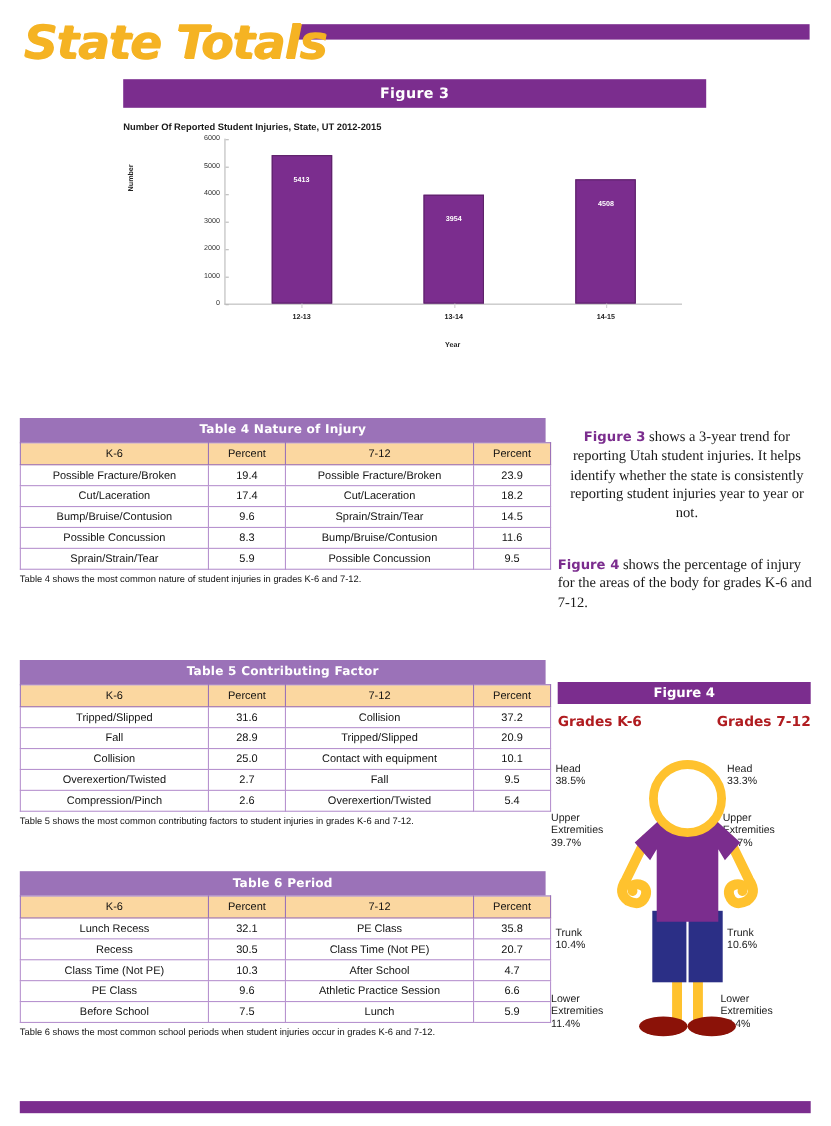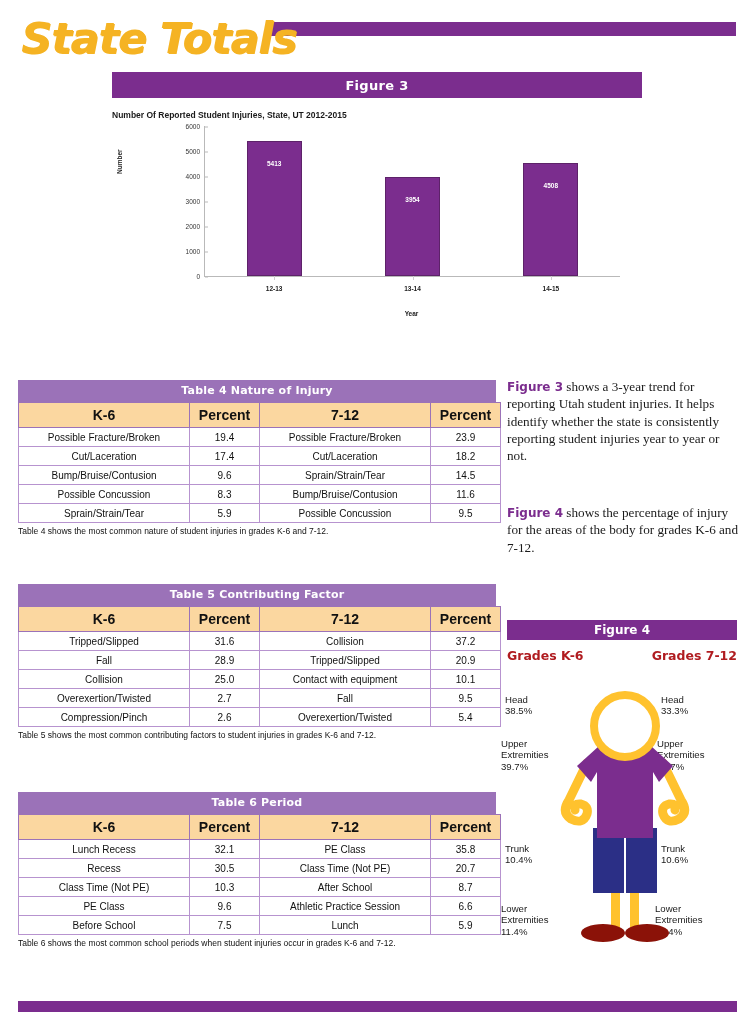--- a/index.html
+++ b/index.html
@@ -67,21 +67,21 @@
   }
   
   .tbl{position:absolute;width:478px;left:18px;border-collapse:collapse;}
   .tbl-title{
     background:#9B72B8;color:#ffffff;font-family:"DejaVu Sans", sans-serif;
     font-size:11px;font-weight:bold;text-align:center;padding:4px 0 5px;
     letter-spacing:.2px;
   }
   table.data{border-collapse:collapse;width:478px;table-layout:fixed;}
   table.data th{
-    background:#FBD7A0;border:1px solid #9B72B8;font-size:14px;font-weight:bold;
+    background:#FBD7A0;border:1px solid #9B72B8;font-size:10px;font-weight:normal;
     color:#111;padding:4px 0;text-align:center;
   }
   table.data td{
     border:1px solid #B793CF;font-size:10px;color:#111;padding:3.5px 0;
     text-align:center;background:#ffffff;
   }
   .col-a{width:170px;} .col-p{width:69px;} .col-b{width:170px;} .col-p2{width:69px;}
   .tbl-note{font-size:8.5px;color:#111;padding-top:3px;}
   
   .side-text{
@@ -179,21 +179,21 @@
           <td>Sprain/Strain/Tear</td>
           <td>5.9</td>
           <td>Possible Concussion</td>
           <td>9.5</td>
         </tr>
       </tbody>
   </table>
   <div class="tbl-note">Table 4 shows the most common nature of student injuries in grades K-6 and 7-12.</div>
 </div>
 
-<div class="tbl" style="top:584px;">
+<div class="tbl" style="top:600px;">
   <div class="tbl-title">Table 5 Contributing Factor</div>
   <table class="data">
     <thead>
         <tr>
       <th class="col-a">K-6</th>
       <th class="col-p">Percent</th>
       <th class="col-b">7-12</th>
       <th class="col-p2">Percent</th>
     </tr>
       </thead>
@@ -254,40 +254,40 @@
         <tr>
           <td>Recess</td>
           <td>30.5</td>
           <td>Class Time (Not PE)</td>
           <td>20.7</td>
         </tr>
         <tr>
           <td>Class Time (Not PE)</td>
           <td>10.3</td>
           <td>After School</td>
-          <td>8.7</td>
+          <td>4.7</td>
         </tr>
         <tr>
           <td>PE Class</td>
           <td>9.6</td>
           <td>Athletic Practice Session</td>
           <td>6.6</td>
         </tr>
         <tr>
           <td>Before School</td>
           <td>7.5</td>
           <td>Lunch</td>
           <td>5.9</td>
         </tr>
       </tbody>
   </table>
   <div class="tbl-note">Table 6 shows the most common school periods when student injuries occur in grades K-6 and 7-12.</div>
 </div>
 
-<div class="side-text" style="top:378px;">
+<div class="side-text" style="top:388px;text-align:center;">
   <b>Figure 3</b><span> shows a 3-year trend for reporting Utah student injuries.  It helps identify whether the state is consistently reporting student injuries year to year or not.</span>
 </div>
 <div class="side-text" style="top:504px;">
   <b>Figure 4</b><span> shows the percentage of injury for the areas of the body for grades K-6 and 7-12.</span>
 </div>
 
 <div class="fig4-bar">
   <span>Figure 4</span>
 </div>
 <div class="grade-l">Grades K-6</div>

